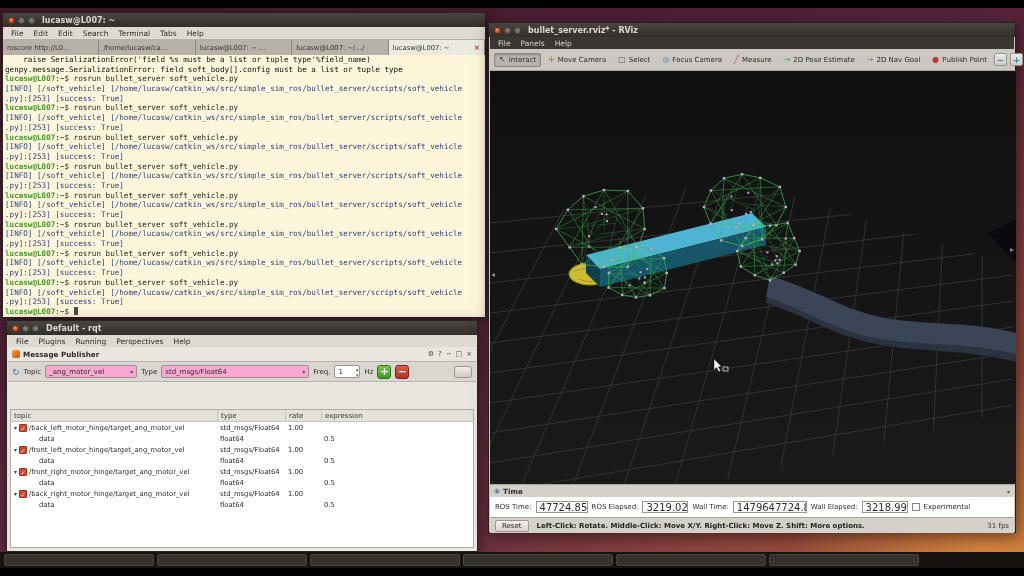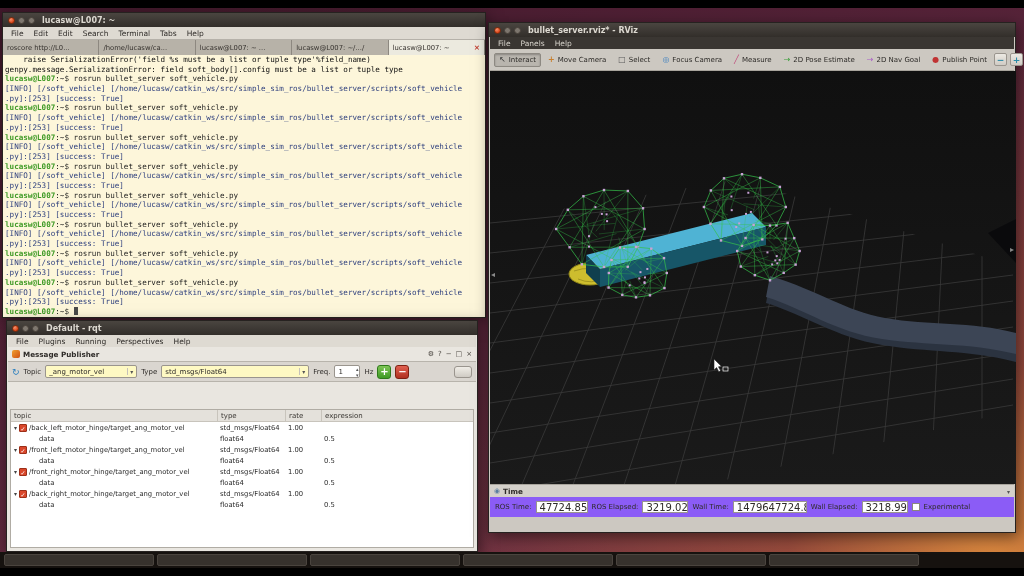--- a/index.html
+++ b/index.html
@@ -41,21 +41,21 @@
   
   .rqt{left:6px;top:312px;width:472px;height:232px;background:#e9e6e0;}
   .rqt-client{position:absolute;top:26px;left:1px;right:1px;bottom:1px;background:#e9e6e0;}
   .dockhead{height:14px;display:flex;align-items:center;gap:3px;padding:0 4px;font-size:7.2px;font-weight:bold;color:#2e2b28;}
   .dockicon{width:8px;height:8px;background:linear-gradient(135deg,#f0a030,#d05010);border-radius:2px;flex:none;}
   .dockbtns{margin-left:auto;display:flex;gap:4px;font-weight:normal;}
   .dockbtn{font-size:7px;color:#4a4640;}
   .rqt-toolbar{height:21px;display:flex;align-items:center;gap:4px;padding:0 4px;background:#dad6d0;
     border-top:1px solid #b8b4ac;border-bottom:1px solid #b8b4ac;font-size:7px;color:#2e2b28;}
   .refresh{color:#2a7fbf;font-size:9px;}
-  .combo{background:#fef9c3;border:1px solid #9a958e;border-radius:2px;height:13px;display:flex;align-items:center;
+  .combo{background:#f9a8d4;border:1px solid #9a958e;border-radius:2px;height:13px;display:flex;align-items:center;
     padding:0 3px;font-size:7px;gap:3px;overflow:hidden;white-space:nowrap;}
   .combo .arrow{font-size:6px;color:#555;margin-left:auto;border-left:1px solid #c5c1ba;padding-left:2px;}
   .combo.topic{width:92px;}
   .combo.type{width:148px;}
   .spin{background:#fff;border:1px solid #9a958e;border-radius:2px;height:13px;width:26px;display:flex;
     align-items:center;padding:0 3px;font-size:7px;position:relative;}
   .spin .updown{position:absolute;right:1px;top:0;font-size:5px;line-height:6px;color:#555;}
   .btn-plus,.btn-minus{width:14px;height:14px;border-radius:3px;color:#fff;font-weight:bold;display:flex;
     align-items:center;justify-content:center;font-size:10px;flex:none;}
   .btn-plus{background:linear-gradient(#7ec455,#3f9a26);border:1px solid #2e7a1a;}
@@ -85,21 +85,21 @@
   .ticon{font-size:8px;line-height:8px;}
   .tb-right{margin-left:auto;display:flex;gap:3px;}
   .tb-small{width:13px;height:13px;border:1px solid #9a958e;border-radius:2px;background:linear-gradient(#ece9e3,#cfcbc4);
     color:#2a8ca8;font-size:9px;font-weight:bold;display:flex;align-items:center;justify-content:center;}
   .viewport{position:absolute;top:48px;left:1px;width:526px;height:413px;background:linear-gradient(#101010,#1a1a1a);overflow:hidden;}
   .vp-arrow{position:absolute;color:#8a8a8a;font-size:8px;line-height:8px;}
   .timehead{position:absolute;top:461px;left:1px;right:1px;height:13px;background:#d4d0ca;display:flex;
     align-items:center;gap:3px;padding:0 4px;font-size:7.2px;font-weight:bold;color:#2e2b28;border-top:1px solid #a8a49c;}
   .paneldot{color:#5a7ea0;font-size:7px;}
   .timehead .collapse{margin-left:auto;font-weight:normal;font-size:6px;color:#555;}
-  .timerow{position:absolute;top:474px;left:1px;right:1px;height:20px;background:#8b5cf6;display:flex;
+  .timerow{position:absolute;top:474px;left:1px;right:1px;height:20px;background:#ffffff;display:flex;
     align-items:center;gap:4px;padding:0 5px;font-size:7px;color:#2e2b28;}
   .tlabel{white-space:nowrap;}
   .tinput{background:#fff;border:1px solid #9a958e;height:12px;display:flex;align-items:center;padding:0 3px;font-size:10px;overflow:hidden;}
   .tcheck{width:8px;height:8px;border:1px solid #8a867e;background:#fff;flex:none;}
   .statusbar{position:absolute;top:494px;left:1px;right:1px;height:16px;background:#d4d0ca;border-top:1px solid #a8a49c;
     display:flex;align-items:center;gap:8px;padding:0 5px;font-size:7px;color:#222;font-weight:bold;}
   .reset-btn{background:linear-gradient(#f2efe9,#d8d4cc);border:1px solid #9a958e;border-radius:2px;padding:1px 6px;
     font-size:7px;font-weight:normal;}
   .fps{margin-left:auto;font-weight:normal;color:#333;}
 
@@ -609,20 +609,25 @@
           <span class="tinput" style="width: 52px;">47724.85</span>
           <span class="tlabel">ROS Elapsed:</span>
           <span class="tinput" style="width: 46px;">3219.02</span>
           <span class="tlabel">Wall Time:</span>
           <span class="tinput" style="width: 74px;">1479647724.88</span>
           <span class="tlabel">Wall Elapsed:</span>
           <span class="tinput" style="width: 46px;">3218.99</span>
           <span class="tcheck"></span>
           <span class="tlabel">Experimental</span>
         </div>
+      <div class="statusbar">
+        <span class="reset-btn">Reset</span>
+        <span>Left-Click: Rotate.  Middle-Click: Move X/Y.  Right-Click: Move Z.  Shift: More options.</span>
+        <span class="fps">31 fps</span>
+      </div>
     </div>
 
     <div class="taskbar" id="taskbar">
         <div class="titem"></div>
         <div class="titem"></div>
         <div class="titem"></div>
         <div class="titem"></div>
         <div class="titem"></div>
         <div class="titem"></div>
       </div>

